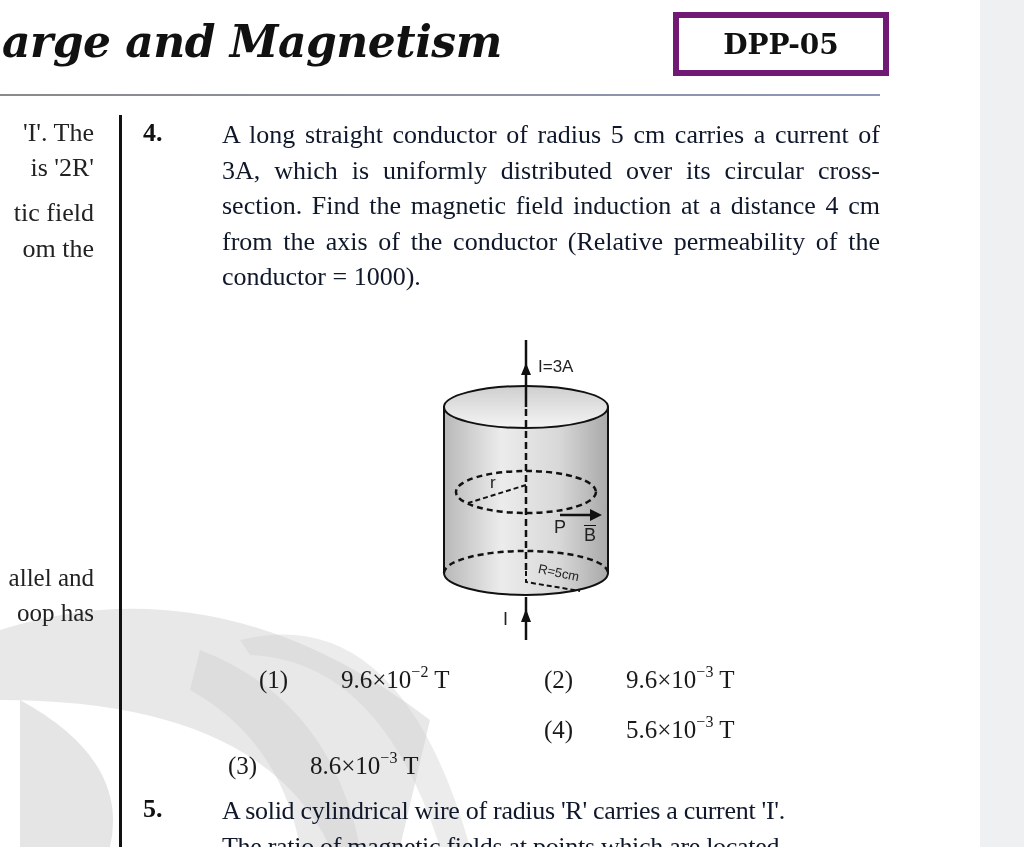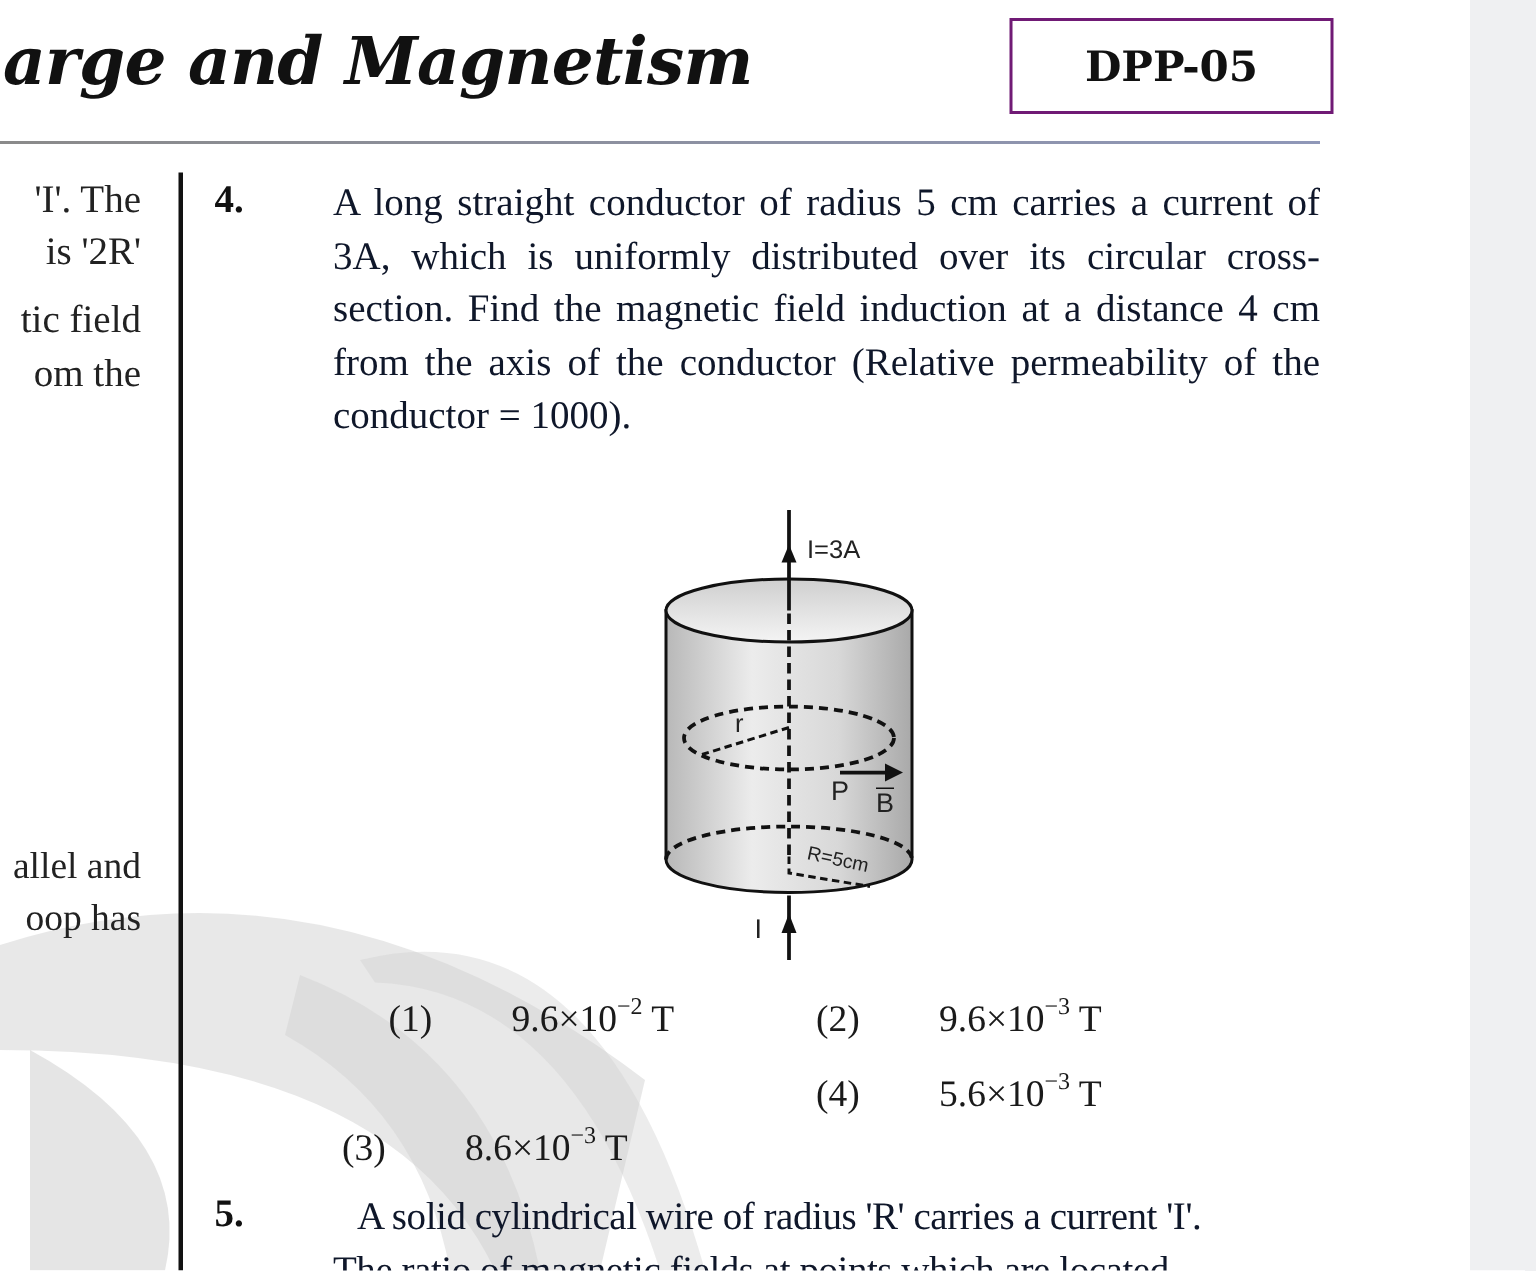--- a/index.html
+++ b/index.html
@@ -15,21 +15,21 @@
     }
     .header-title {
       position: absolute; left: 2px; top: 16px;
       font-family: "DejaVu Serif", serif; font-weight: bold;
       font-size: 44px; letter-spacing: -0.5px; color: #111;
       white-space: nowrap;
       font-style: italic;
     }
     .dpp-box {
       position: absolute; left: 673px; top: 12px; width: 216px; height: 64px;
-      border: 2px solid #701a75; box-sizing: border-box;
+      border: 6px solid #701a75; box-sizing: border-box;
       display: flex; align-items: center; justify-content: center;
       font-family: "DejaVu Serif", serif; font-weight: bold; font-size: 28px; color: #111;
     }
     .header-rule {
       position: absolute; left: 0; top: 94px; width: 880px; height: 2px;
       background: linear-gradient(to right, #8a8a8a, #8f97b8);
     }
     .col-divider {
       position: absolute; left: 119px; top: 115px; width: 3px; height: 732px;
       background: #111;
@@ -137,14 +137,14 @@
   <span class="num">(2)</span><span>9.6×10</span><sup>−3</sup><span> T</span>
 </div>
 <div class="option" style="left:228px; top:715px;margin-top:36px;">
   <span class="num">(3)</span><span>8.6×10</span><sup>−3</sup><span> T</span>
 </div>
 <div class="option" style="left:544px; top:715px;">
   <span class="num">(4)</span><span>5.6×10</span><sup>−3</sup><span> T</span>
 </div>
 
 <div class="qnum" style="left:143px; top:794px;">5.</div>
-<div class="qtext" style="top:793px; white-space:nowrap; text-align:left; letter-spacing:-0.3px;margin-left:16px;">A solid cylindrical wire of radius 'R' carries a current 'I'.</div>
+<div class="qtext" style="top:793px; white-space:nowrap; text-align:left; letter-spacing:-0.3px;">A solid cylindrical wire of radius 'R' carries a current 'I'.</div>
 <div class="qtext" style="top:829px; white-space:nowrap; text-align:left; letter-spacing:-0.3px;">The ratio of magnetic fields at points which are located</div>
 
 </body></html>

